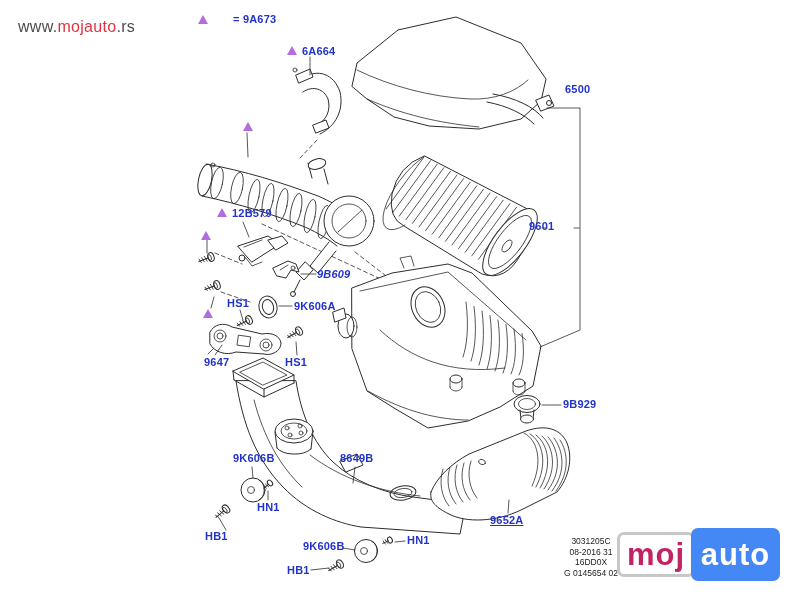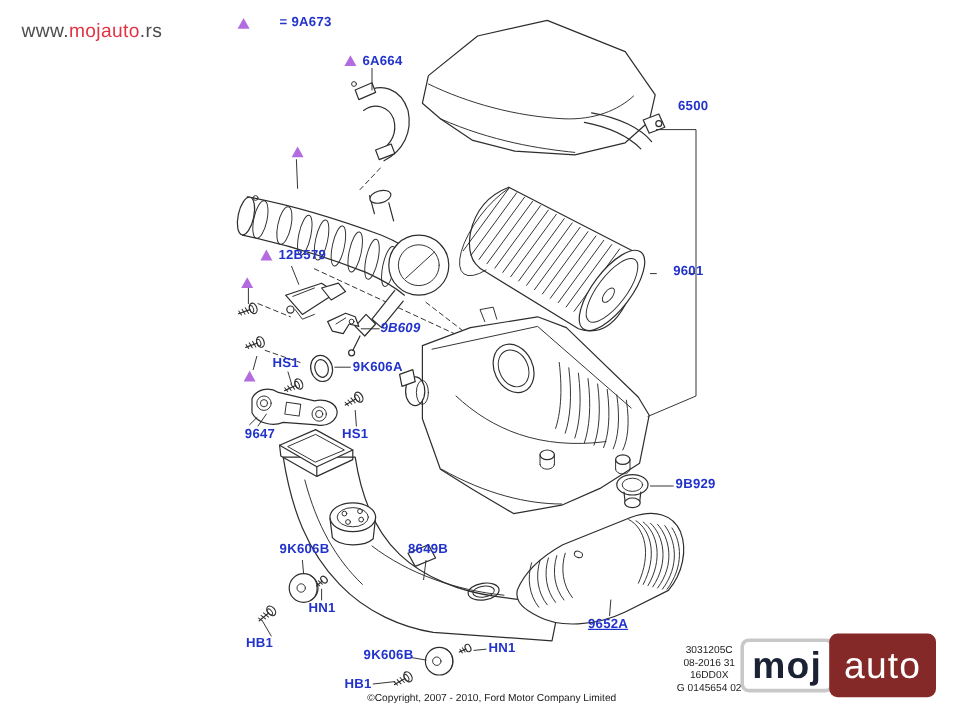--- a/index.html
+++ b/index.html
@@ -16,25 +16,25 @@
          color:#4d4d4d;letter-spacing:0.3px;}
   .brand .red{color:#e13443;}
   .legend-text{position:absolute;left:214px;top:13px;margin-left:19px;}
   .plate{position:absolute;left:552px;top:536px;width:78px;text-align:center;
          font-size:8.5px;line-height:10.5px;color:#1c1c1c;}
   .copyright{position:absolute;left:306px;top:576px;font-size:8.5px;color:#1c1c1c;
              white-space:nowrap;}
   .watermark{position:absolute;left:617px;top:528px;width:165px;height:54px;opacity:0.95;}
   .wm-left{position:absolute;left:0;top:4px;width:72px;height:39px;background:#fff;
            border:3px solid #c6c6c6;border-radius:7px;display:flex;align-items:center;
-           justify-content:center;font-size:31px;font-weight:bold;color:#0f172a;
+           justify-content:center;font-size:31px;font-weight:bold;color:#be185d;
            letter-spacing:1px;}
-  .wm-right{position:absolute;left:74px;top:0;width:89px;height:53px;background:#7f1d1d;
+  .wm-right{position:absolute;left:74px;top:0;width:89px;height:53px;background:#3b82f6;
             border-radius:7px;display:flex;align-items:center;justify-content:center;
-            font-size:31px;font-weight:normal;color:#ffffff;letter-spacing:1px;}
+            font-size:31px;font-weight:bold;color:#ffffff;letter-spacing:1px;}
 </style>
 </head>
 <body>
 
 <div class="stage">
 
   <svg width="800" height="600" viewBox="0 0 800 600">
 
     <defs>
       <g id="bolt">
@@ -288,38 +288,37 @@
   <div class="callout legend-text">= 9A673</div>
 
   <div class="callout" style="left:302px;top:45px;">6A664</div>
   <div class="callout" style="left:232px;top:207px;">12B579</div>
   <div class="callout" style="left:317px;top:268px;font-style:italic;">9B609</div>
   <div class="callout" style="left:227px;top:297px;">HS1</div>
   <div class="callout" style="left:294px;top:300px;">9K606A</div>
   <div class="callout" style="left:204px;top:356px;text-align:right;">9647</div>
   <div class="callout" style="left:285px;top:356px;">HS1</div>
   <div class="callout" style="left:565px;top:83px;">6500</div>
-  <div class="callout" style="left:561px;top:220px;">9601</div>
+  <div class="callout" style="left:529px;top:220px;">9601</div>
   <div class="callout" style="left:563px;top:398px;">9B929</div>
   <div class="callout" style="left:233px;top:452px;">9K606B</div>
   <div class="callout" style="left:257px;top:501px;">HN1</div>
   <div class="callout" style="left:205px;top:530px;">HB1</div>
   <div class="callout" style="left:340px;top:452px;">8649B</div>
   <div class="callout" style="left:303px;top:540px;">9K606B</div>
   <div class="callout" style="left:407px;top:534px;">HN1</div>
   <div class="callout" style="left:287px;top:564px;">HB1</div>
   <div class="callout" style="left:490px;top:514px;text-decoration:underline;">9652A</div>
 
   <div class="plate">
     <div>3031205C</div>
     <div>08-2016 31</div>
     <div>16DD0X</div>
     <div>G 0145654 02</div>
   </div>
 
-  <div class="copyright">©Copyright, 2007 - 2010, Ford Motor Company Limited</div>
 
   <div class="watermark">
     <div class="wm-left">moj</div>
     <div class="wm-right">auto</div>
   </div>
 
 </div>
 
 </body></html>

